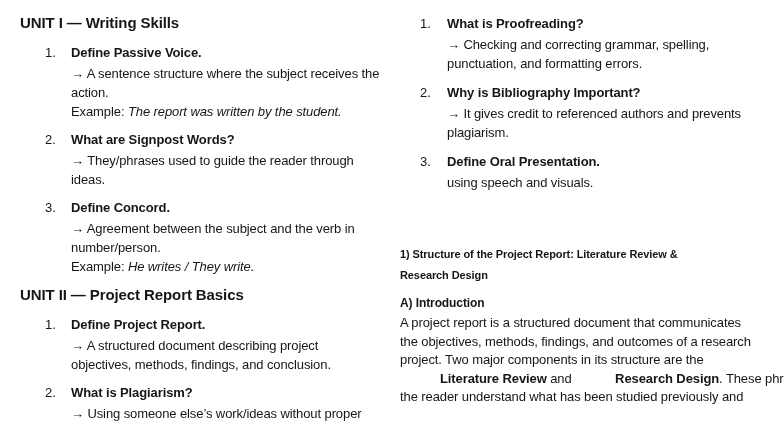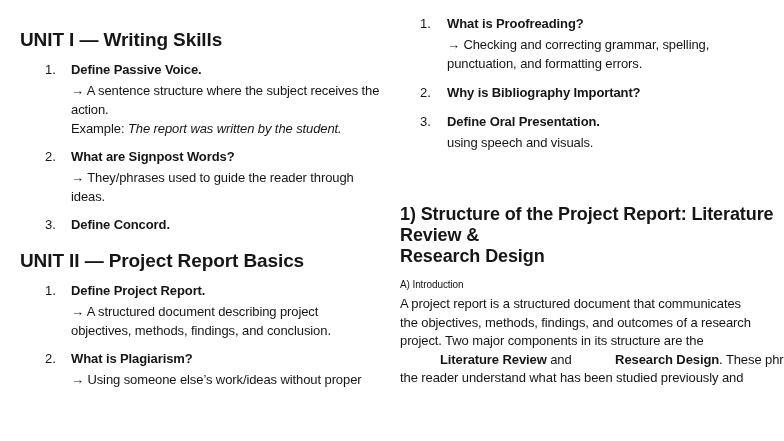--- a/index.html
+++ b/index.html
@@ -15,49 +15,48 @@
     letter-spacing:-0.1px;
     position:relative;
   }
   .page { position:absolute; inset:0; }
   .col { position:absolute; }
   .col-left  { left:20px;  top:13px; width:368px; }
   .col-right { left:400px; top:14px; width:376px; }
 
   .unit-heading {
     font-weight:bold;
-    font-size:19px;
+    font-size:15px;
     line-height:19px;
     margin-bottom:11px;
-    margin-top:17px;
   }
   .unit-section + .unit-section { margin-top:0; }
 
   .qa-item { position:relative; margin-bottom:9px; }
   .col-left  .qa-item { padding-left:51px; }
   .col-right .qa-item { padding-left:47px; margin-bottom:10px; }
   .qa-num {
     position:absolute; top:0;
     line-height:19px;
   }
   .col-left  .qa-num { left:25px; }
   .col-right .qa-num { left:20px; }
   .qa-question { font-weight:bold; line-height:19px; }
   .qa-answer { margin-top:2px; }
   .qa-line { line-height:19px; white-space:nowrap; }
 
   .section-block { margin-top:52px; }
   .section-heading-line {
     font-weight:bold;
-    font-size:18px;
+    font-size:11px;
     line-height:21px;
   }
   .section-subheading {
-    font-weight:normal;
-    font-size:10px;
+    font-weight:bold;
+    font-size:12px;
     line-height:21px;
     margin-top:7px;
   }
   .paragraph { margin-top:0; }
   .paragraph-line { line-height:18.5px; white-space:nowrap; }
 
   .seg-i { font-style:italic; }
   .seg-b { font-weight:bold;padding-left:40px; }
 </style>
 </head>
@@ -80,20 +79,25 @@
           <span class="qa-num">2.</span>
           <div class="qa-question">What are Signpost Words?</div>
           <div class="qa-answer">
             <div class="qa-line"><span>→ They/phrases used to guide the reader through</span></div>
             <div class="qa-line"><span>ideas.</span></div>
           </div>
         </div>
         <div class="qa-item">
           <span class="qa-num">3.</span>
           <div class="qa-question">Define Concord.</div>
+          <div class="qa-answer">
+            <div class="qa-line"><span>→ Agreement between the subject and the verb in</span></div>
+            <div class="qa-line"><span>number/person.</span></div>
+            <div class="qa-line"><span>Example: </span><span class="seg-i ">He writes / They write.</span></div>
+          </div>
         </div>
       </div>
       <div class="unit-section">
         <div class="unit-heading">UNIT II — Project Report Basics</div>
         <div class="qa-item">
           <span class="qa-num">1.</span>
           <div class="qa-question">Define Project Report.</div>
           <div class="qa-answer">
             <div class="qa-line"><span>→ A structured document describing project</span></div>
             <div class="qa-line"><span>objectives, methods, findings, and conclusion.</span></div>
@@ -113,20 +117,24 @@
         <span class="qa-num">1.</span>
         <div class="qa-question">What is Proofreading?</div>
         <div class="qa-answer">
           <div class="qa-line"><span>→ Checking and correcting grammar, spelling,</span></div>
           <div class="qa-line"><span>punctuation, and formatting errors.</span></div>
         </div>
       </div>
       <div class="qa-item">
         <span class="qa-num">2.</span>
         <div class="qa-question">Why is Bibliography Important?</div>
+        <div class="qa-answer">
+          <div class="qa-line"><span>→ It gives credit to referenced authors and prevents</span></div>
+          <div class="qa-line"><span>plagiarism.</span></div>
+        </div>
       </div>
       <div class="qa-item">
         <span class="qa-num">3.</span>
         <div class="qa-question">Define Oral Presentation.</div>
         <div class="qa-answer">
           <div class="qa-line"><span>using speech and visuals.</span></div>
         </div>
       </div>
       <div class="section-block">
         <div class="section-heading-line">1) Structure of the Project Report: Literature Review &amp;</div>

